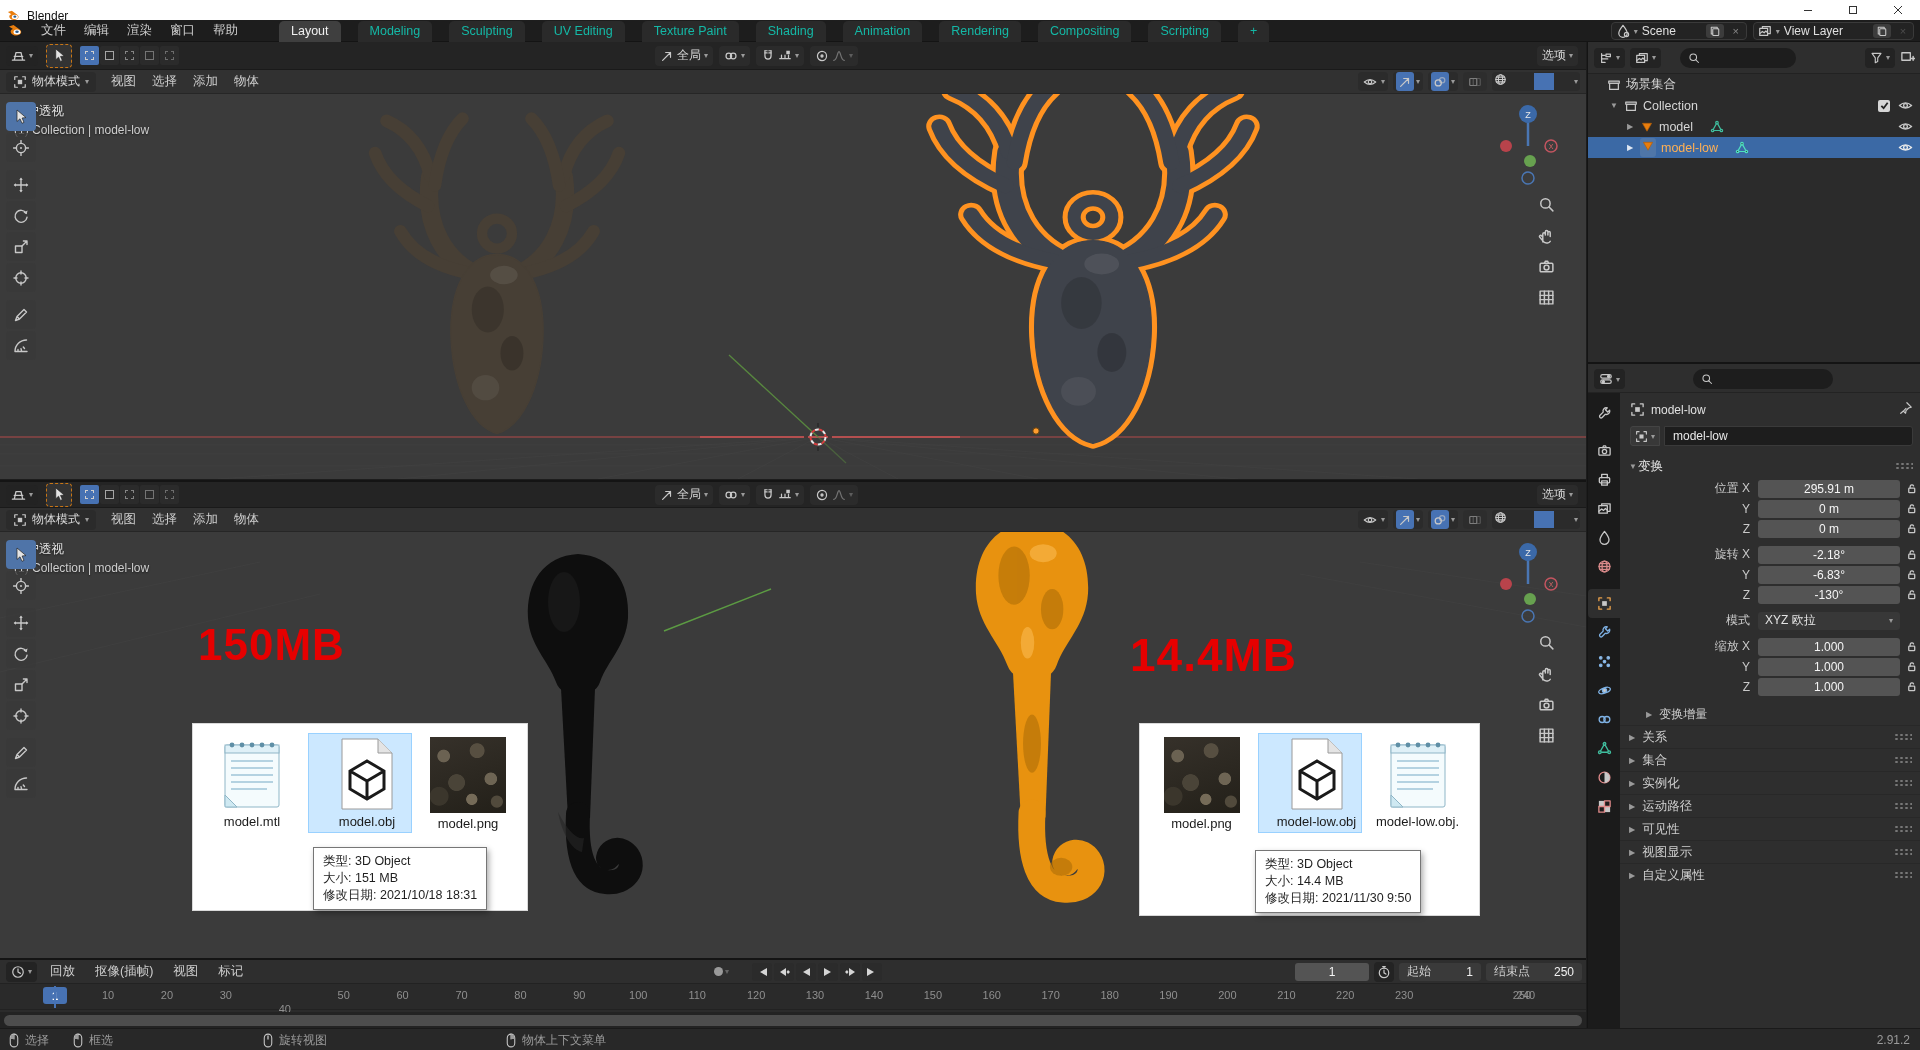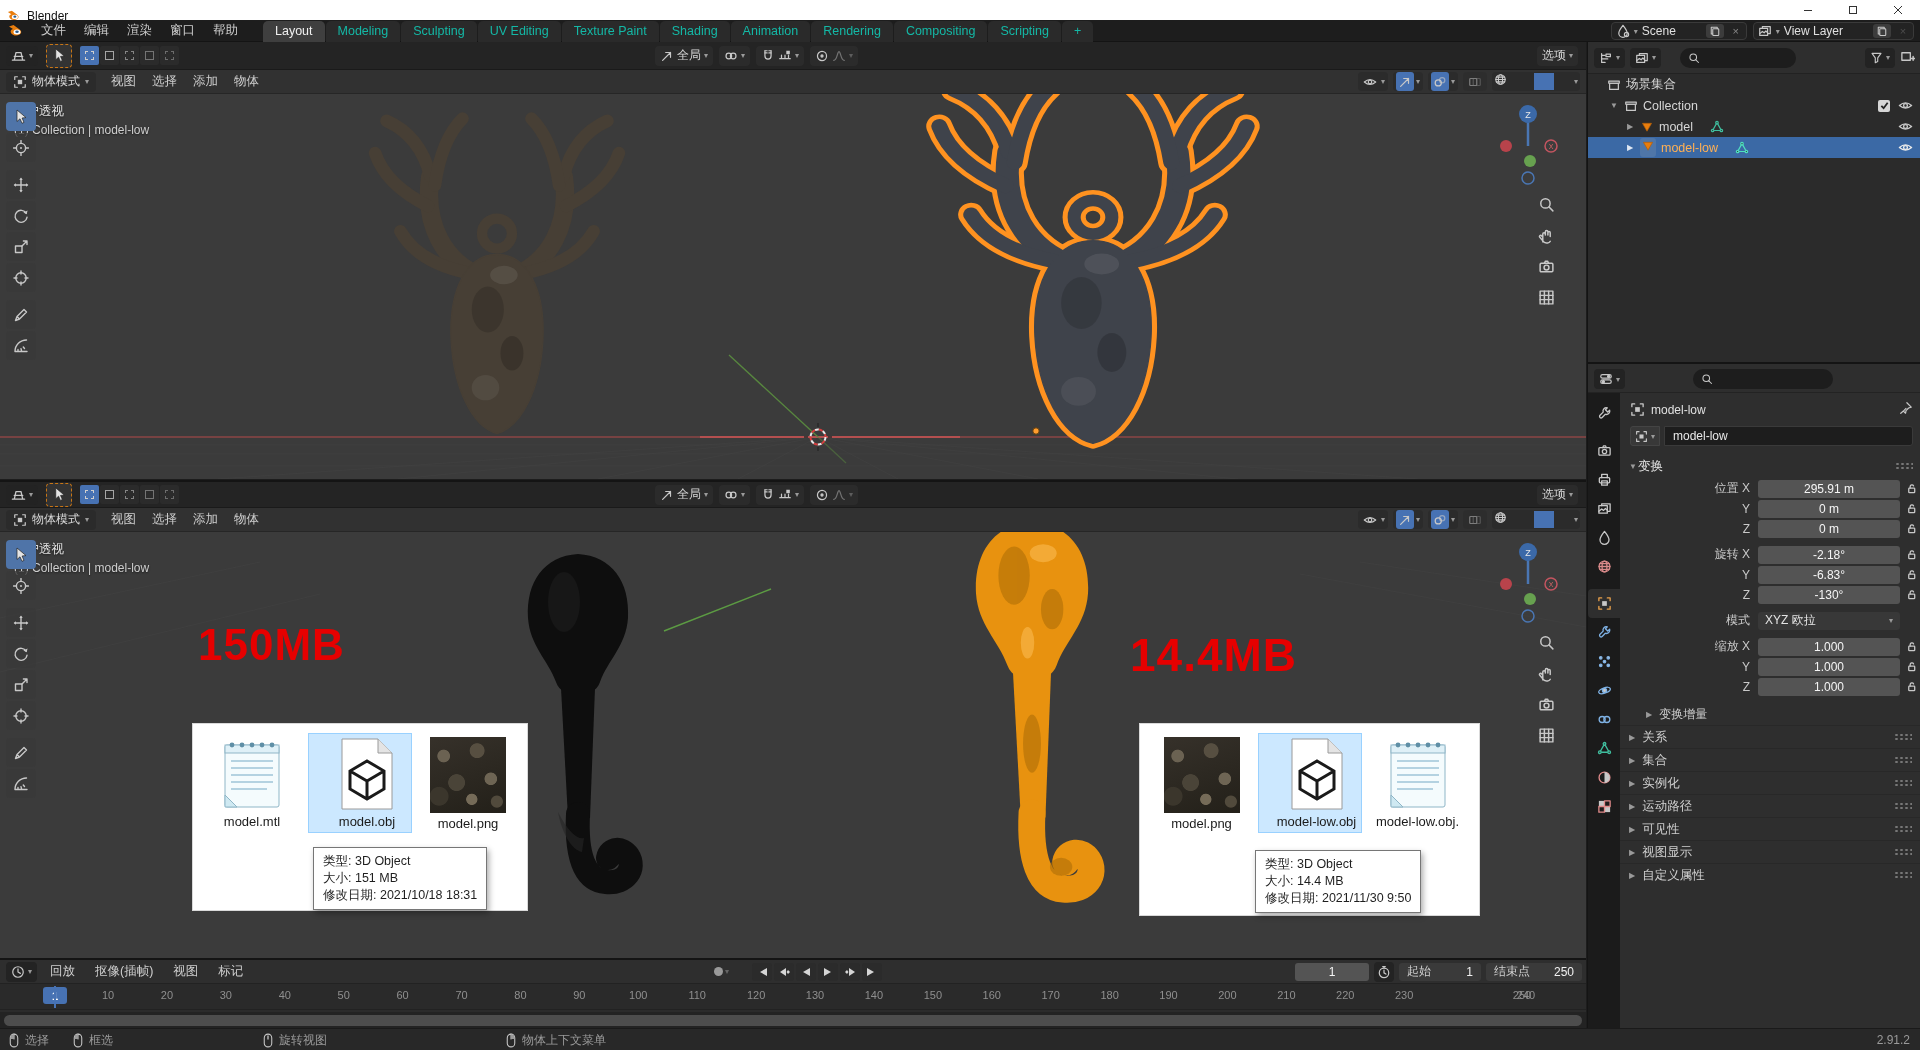--- a/index.html
+++ b/index.html
@@ -12,21 +12,21 @@
   .titlebar .blogo{width:14px;height:14px;margin:0 6px 0 7px;}
   .titlebar .ttext{font-size:12px;color:#111;}
   .wincontrols{position:absolute;right:0;top:0;height:20px;display:flex;}
   .wbtn{width:45px;height:20px;display:flex;align-items:center;justify-content:center;color:#222;font-size:12px;}
   .wbtn svg{stroke:#333;}
 
   
   .topbar{position:absolute;left:0;top:20px;width:1920px;height:22px;background:#1d1d1d;display:flex;align-items:center;border-bottom:1px solid #141414;}
   .topbar .blogo2{width:16px;height:14px;margin:0 8px 0 8px;}
   .mitem{color:#cfcfcf;font-size:12.5px;padding:2px 9px;cursor:default;}
-  .tabswrap{display:flex;align-items:flex-end;height:22px;margin-left:16px;gap:1px;}
+  .tabswrap{display:flex;align-items:flex-end;height:22px;margin-left:32px;gap:17px;}
   .wtab{background:#2a2a2a;color:#14b8a6;font-size:12.5px;padding:3px 12px 4px;border-radius:5px 5px 0 0;}
   .wtab.active{background:#3f3f3f;color:#f0f0f0;}
   .topbar-right{position:absolute;right:6px;top:22px;height:20px;display:flex;gap:6px;align-items:center;top:1px;}
   .idfield{display:flex;align-items:center;background:#232323;border:1px solid #3a3a3a;border-radius:4px;height:18px;padding:0 2px 0 4px;gap:4px;}
   .idfield .ftext{color:#e0e0e0;font-size:12px;padding-right:26px;}
   .minichip{background:#3c3c3c;border-radius:3px;height:14px;width:18px;display:flex;align-items:center;justify-content:center;}
   .xglyph{color:#888;font-size:11px;width:16px;text-align:center;}
 
   
   .work{position:absolute;left:0;top:42px;width:1920px;height:986px;}
@@ -1121,21 +1121,21 @@
                 <span>结束点</span>
                 <span style="color:#f0f0f0">250</span>
               </div>
           </div>
         </div>
         <div class="tl-ruler">
           <div class="playhead-box">1</div>
         <span class="tick" style="left: 108px;">10</span>
             <span class="tick" style="left: 166.917px;">20</span>
             <span class="tick" style="left: 225.834px;">30</span>
-            <span class="tick" style="left: 284.751px;">40</span>
+            <span class="tick" style="left: 284.751px; margin-top: 14px;">40</span>
             <span class="tick" style="left: 343.668px;">50</span>
             <span class="tick" style="left: 402.585px;">60</span>
             <span class="tick" style="left: 461.502px;">70</span>
             <span class="tick" style="left: 520.419px;">80</span>
             <span class="tick" style="left: 579.336px;">90</span>
             <span class="tick" style="left: 638.253px;">100</span>
             <span class="tick" style="left: 697.17px;">110</span>
             <span class="tick" style="left: 756.087px;">120</span>
             <span class="tick" style="left: 815.004px;">130</span>
             <span class="tick" style="left: 873.921px;">140</span>

